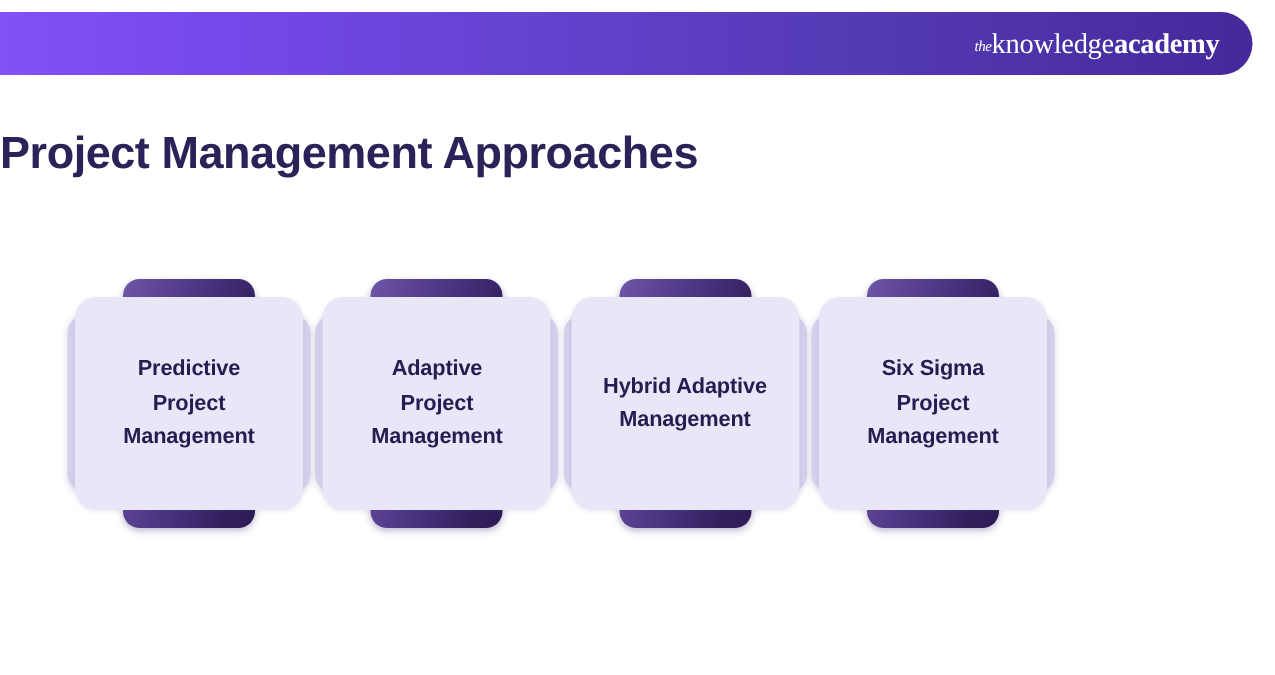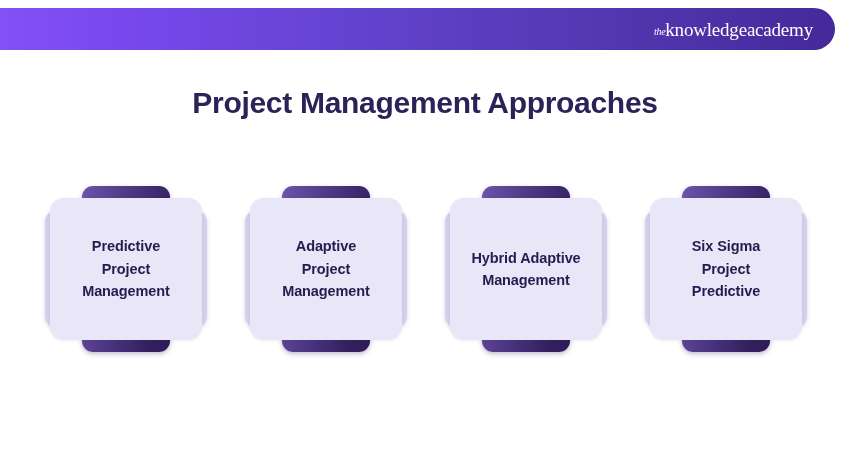--- a/index.html
+++ b/index.html
@@ -43,43 +43,43 @@
   .brand-the {
     font-style: italic;
     font-size: 10px;
     vertical-align: 1px;
     letter-spacing: -0.3px;
   }
   .brand-knowledge {
     font-weight: normal;
   }
   .brand-academy {
-    font-weight: normal;
+    font-weight: bold;
   }
 
   
   .page-title {
     position: absolute;
     left: 0;
     top: 85px;
     width: 850px;
-    text-align: center;
+    text-align: left;
     font-size: 30px;
     font-weight: bold;
     color: #2B2257;
     letter-spacing: -0.3px;
     line-height: 1.2;
   }
 
   
   .cards-row {
     position: absolute;
     left: 45px;
     top: 186px;
-    width: 762px;
+    width: 658px;
     height: 166px;
     display: flex;
     justify-content: space-between;
   }
 
   .card-stack {
     position: relative;
     width: 162px;
     height: 166px;
     flex: 0 0 162px;
@@ -176,17 +176,17 @@
 Management</div>
     </div>
   </div>
 
   <div class="card-stack">
     <div class="card-slab"></div>
     <div class="card-mid"></div>
     <div class="card-face">
       <div class="card-label">Six Sigma
 Project
-Predictive</div>
+Management</div>
     </div>
   </div>
 
 </div>
 
 </body></html>

